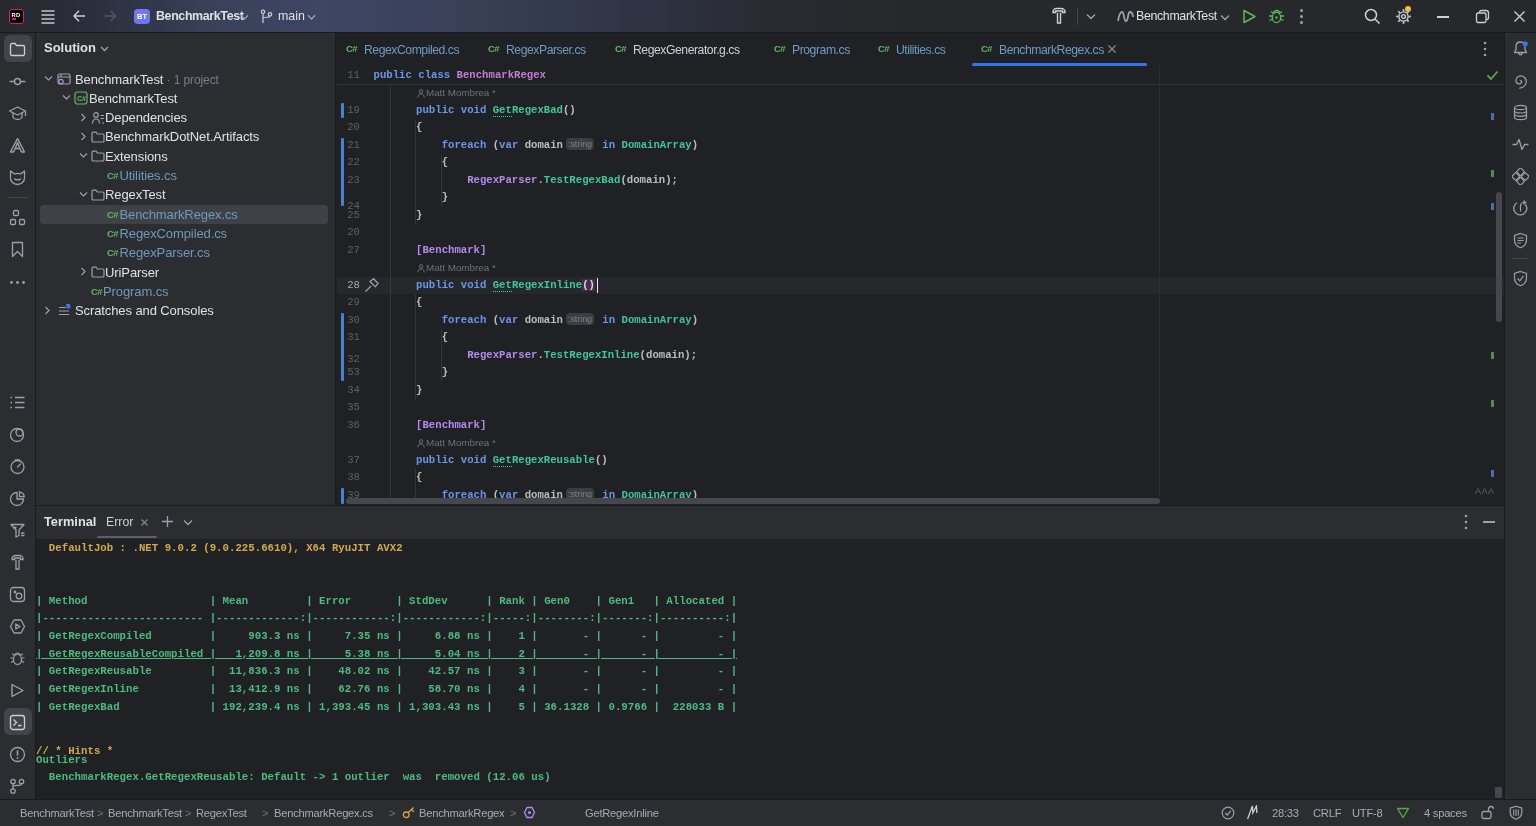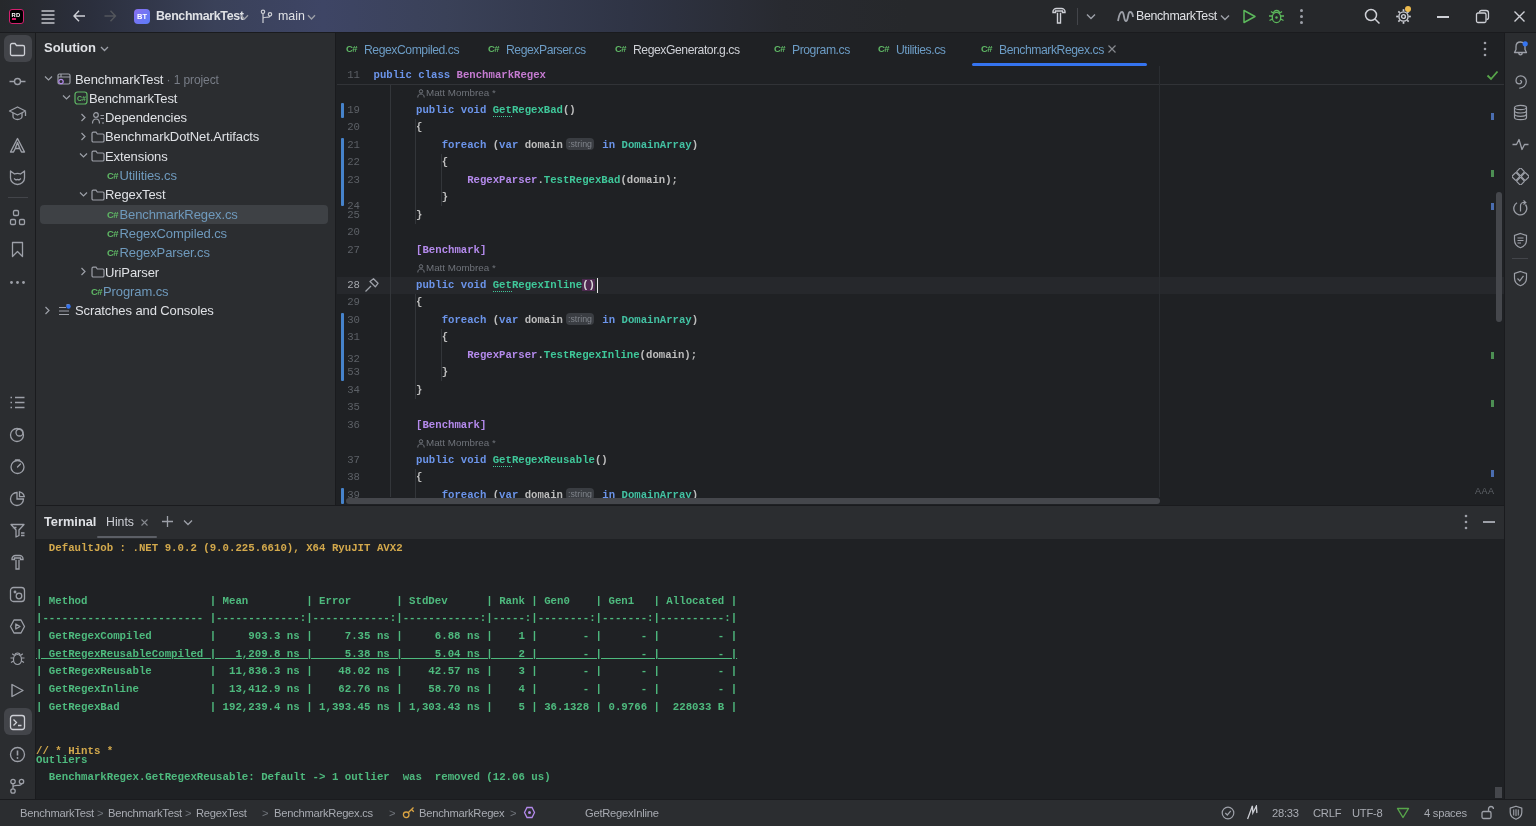--- a/index.html
+++ b/index.html
@@ -570,21 +570,21 @@
   </svg>
 <div class="abs" style="left:1512px;top:258px;width:16px;height:1px;background:#43454a;"></div>
 <svg class="abs" style="left:1512px;top:270px" width="17" height="17" viewBox="0 0 17 17">
     <g stroke="#9da0a8" stroke-width="1.2" fill="none">
       <path d="M8.5 1.5 L14.5 3.5 L14.5 8 C14.5 12 12 14.5 8.5 15.7 C5 14.5 2.5 12 2.5 8 L2.5 3.5 Z"></path>
       <path d="M5.5 8.5 L7.8 10.8 L11.5 5.8"></path>
     </g>
   </svg>
 <div id="termhead"></div>
 <div class="abs" style="left:44px;top:514px;color:#dfe1e5;font-size:12.8px;font-weight:bold;">Terminal</div>
-<div class="abs" style="left:106px;top:515px;color:#ced0d6;font-size:12.3px;">Hints</div>
+<div class="abs" style="left:106px;top:515px;color:#ced0d6;font-size:12.3px;">Error</div>
 <svg class="abs" style="left:140px;top:518px" width="9" height="9" viewBox="0 0 9 9">
     <path d="M1.5 1.5 L7.5 7.5 M7.5 1.5 L1.5 7.5" stroke="#86898f" stroke-width="1.1"></path>
   </svg>
 <svg class="abs" style="left:161px;top:515px" width="13" height="13" viewBox="0 0 13 13">
     <path d="M6.5 1 L6.5 12 M1 6.5 L12 6.5" stroke="#9da0a8" stroke-width="1.3"></path>
   </svg>
 <svg class="abs" style="left:183px;top:519px" width="10" height="7" viewBox="0 0 10 7">
     <path d="M1 1.5 L5 5.5 L9 1.5" stroke="#9da0a8" stroke-width="1.3" fill="none"></path>
   </svg>
 <div class="abs" style="left:97px;top:535.5px;width:60px;height:2.5px;background:#5c5f66;border-radius:1px;"></div>

